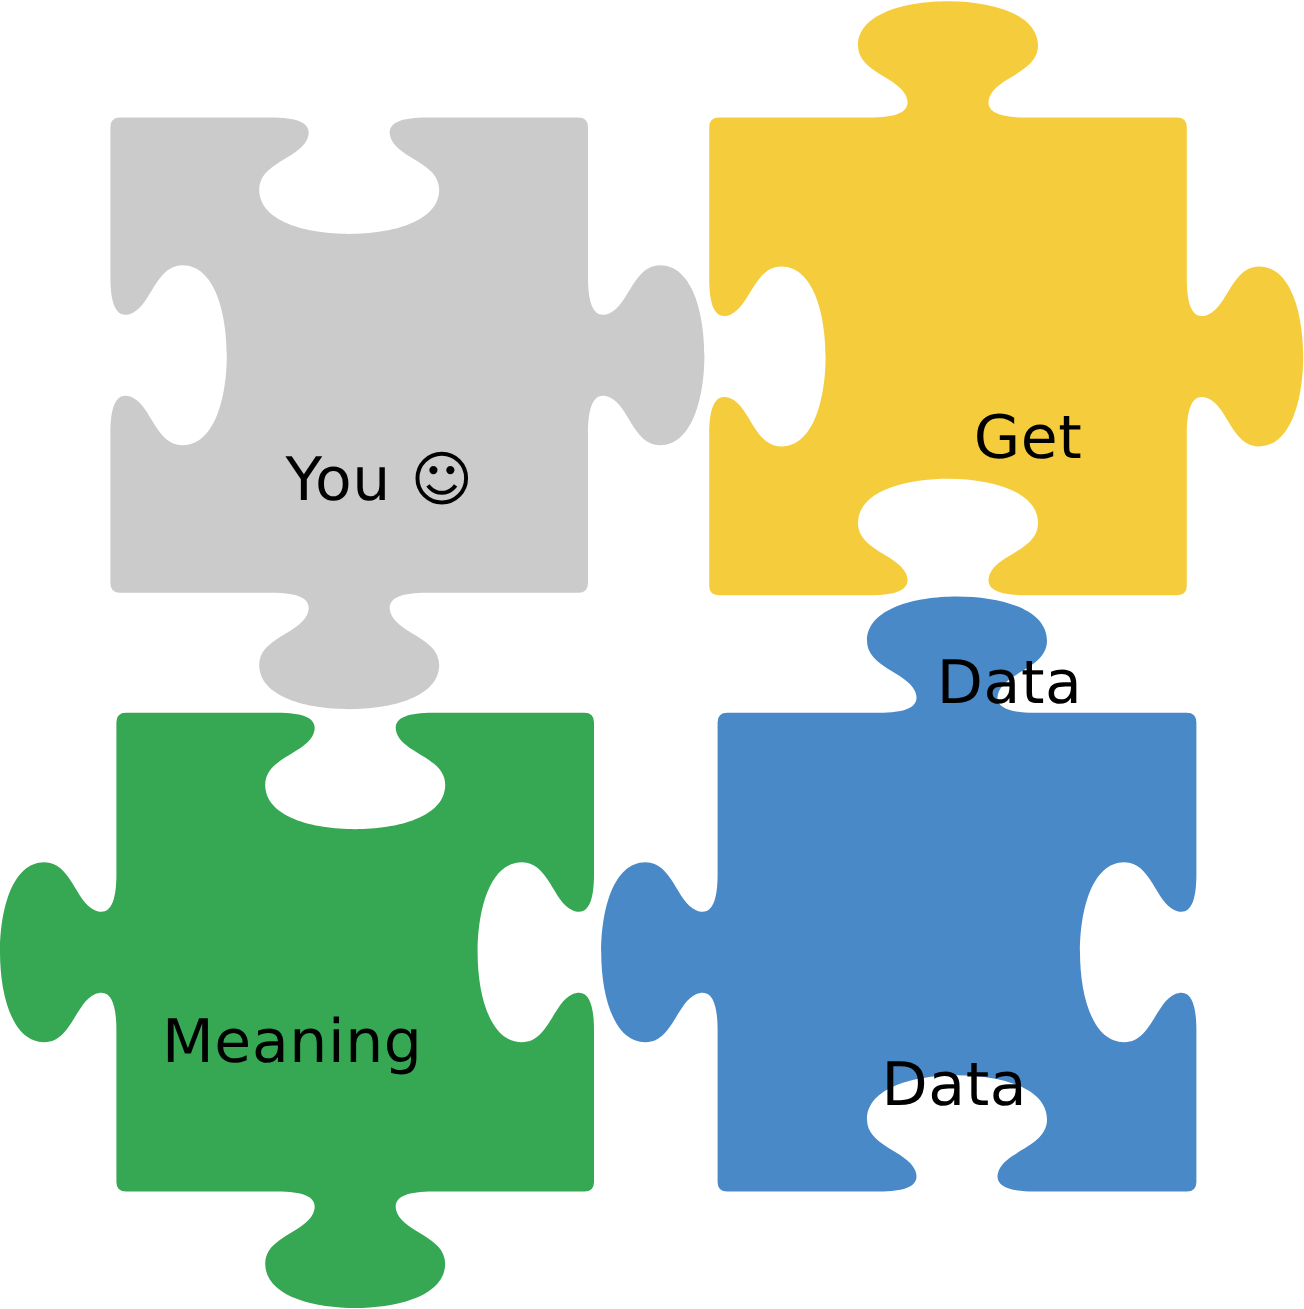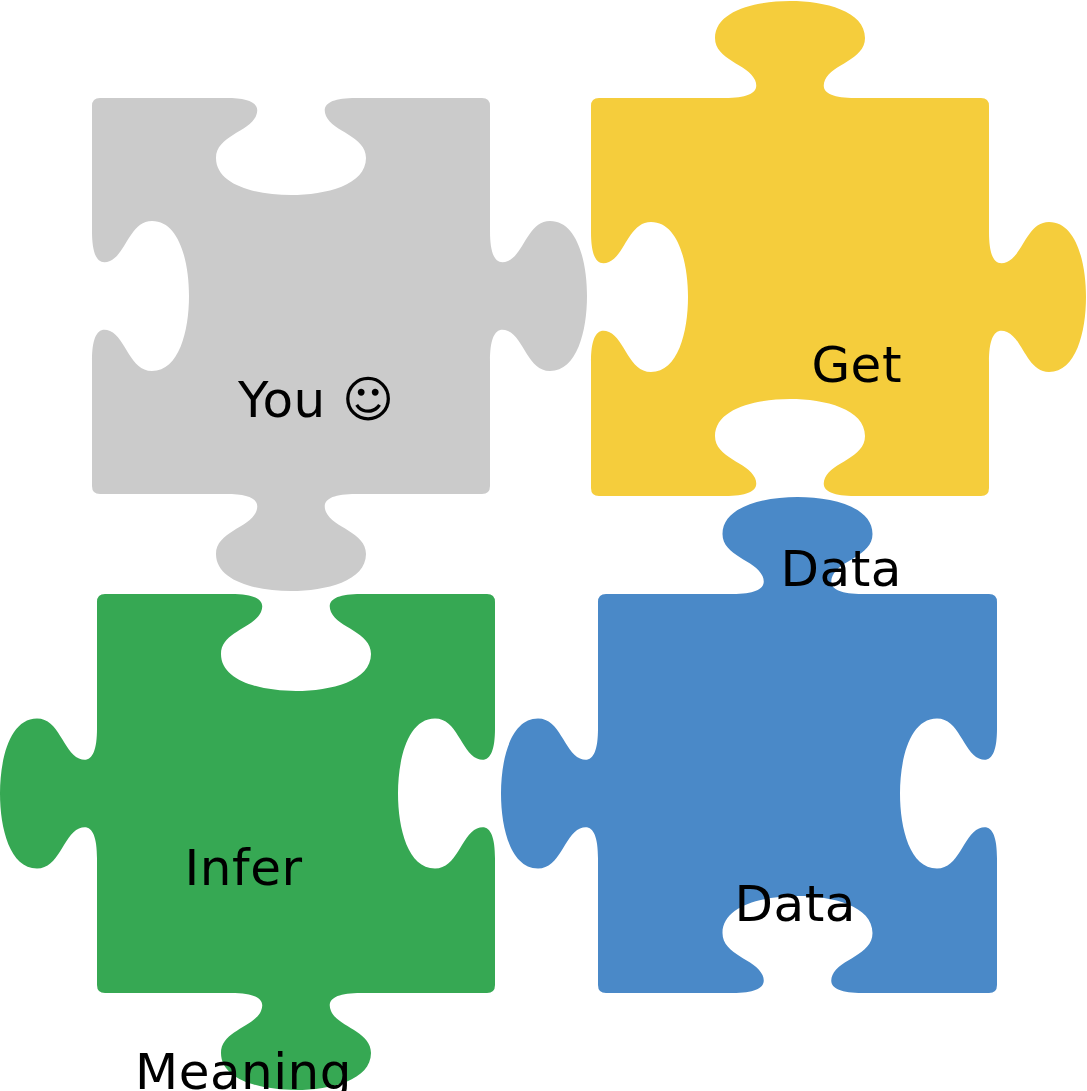--- a/index.html
+++ b/index.html
@@ -8,40 +8,39 @@
   .label {
     position: absolute;
     font-family: "DejaVu Sans", "Liberation Sans", sans-serif;
     color: #000000;
     font-size: 50px;
     line-height: 68px;
     white-space: pre;
     letter-spacing: 0.5px;
   }
   .label.right { text-align: right; }
-  .label.left { text-align: center; }
+  .label.left { text-align: right; }
   .label .line { display: block; }
 </style>
 </head>
 <body>
 
 <svg id="canvas" viewBox="0 0 1087 1091" xmlns="http://www.w3.org/2000/svg">
   <path id="piece-0" d="M 100 98 L 226.0 98.0 C 251.0 98.0 261.0 104.0 256.0 116.0 C 249.0 132.0 216.0 136.0 216.0 158.0 C 216.0 185.0 256.0 195.0 291.0 195.0 C 326.0 195.0 366.0 185.0 366.0 158.0 C 366.0 136.0 333.0 132.0 326.0 116.0 C 321.0 104.0 331.0 98.0 356.0 98.0 L 482 98 Q 490 98 490 106 L 490.0 231.0 C 490.0 256.0 496.0 266.0 508.0 261.0 C 524.0 254.0 528.0 221.0 550.0 221.0 C 577.0 221.0 587.0 261.0 587.0 296.0 C 587.0 331.0 577.0 371.0 550.0 371.0 C 528.0 371.0 524.0 338.0 508.0 331.0 C 496.0 326.0 490.0 336.0 490.0 361.0 L 490 486 Q 490 494 482 494 L 356.0 494.0 C 331.0 494.0 321.0 500.0 326.0 512.0 C 333.0 528.0 366.0 532.0 366.0 554.0 C 366.0 581.0 326.0 591.0 291.0 591.0 C 256.0 591.0 216.0 581.0 216.0 554.0 C 216.0 532.0 249.0 528.0 256.0 512.0 C 261.0 500.0 251.0 494.0 226.0 494.0 L 100 494 Q 92 494 92 486 L 92.0 361.0 C 92.0 336.0 98.0 326.0 110.0 331.0 C 126.0 338.0 130.0 371.0 152.0 371.0 C 179.0 371.0 189.0 331.0 189.0 296.0 C 189.0 261.0 179.0 221.0 152.0 221.0 C 130.0 221.0 126.0 254.0 110.0 261.0 C 98.0 266.0 92.0 256.0 92.0 231.0 L 92 106 Q 92 98 100 98 Z" fill="#cbcbcb"></path>
   <path id="piece-1" d="M 599 98 L 725.0 98.0 C 750.0 98.0 760.0 92.0 755.0 80.0 C 748.0 64.0 715.0 60.0 715.0 38.0 C 715.0 11.0 755.0 1.0 790.0 1.0 C 825.0 1.0 865.0 11.0 865.0 38.0 C 865.0 60.0 832.0 64.0 825.0 80.0 C 820.0 92.0 830.0 98.0 855.0 98.0 L 981 98 Q 989 98 989 106 L 989.0 232.0 C 989.0 257.0 995.0 267.0 1007.0 262.0 C 1023.0 255.0 1027.0 222.0 1049.0 222.0 C 1076.0 222.0 1086.0 262.0 1086.0 297.0 C 1086.0 332.0 1076.0 372.0 1049.0 372.0 C 1027.0 372.0 1023.0 339.0 1007.0 332.0 C 995.0 327.0 989.0 337.0 989.0 362.0 L 989 488 Q 989 496 981 496 L 855.0 496.0 C 830.0 496.0 820.0 490.0 825.0 478.0 C 832.0 462.0 865.0 458.0 865.0 436.0 C 865.0 409.0 825.0 399.0 790.0 399.0 C 755.0 399.0 715.0 409.0 715.0 436.0 C 715.0 458.0 748.0 462.0 755.0 478.0 C 760.0 490.0 750.0 496.0 725.0 496.0 L 599 496 Q 591 496 591 488 L 591.0 362.0 C 591.0 337.0 597.0 327.0 609.0 332.0 C 625.0 339.0 629.0 372.0 651.0 372.0 C 678.0 372.0 688.0 332.0 688.0 297.0 C 688.0 262.0 678.0 222.0 651.0 222.0 C 629.0 222.0 625.0 255.0 609.0 262.0 C 597.0 267.0 591.0 257.0 591.0 232.0 L 591 106 Q 591 98 599 98 Z" fill="#f5cd3c"></path>
   <path id="piece-2" d="M 105 594 L 231.0 594.0 C 256.0 594.0 266.0 600.0 261.0 612.0 C 254.0 628.0 221.0 632.0 221.0 654.0 C 221.0 681.0 261.0 691.0 296.0 691.0 C 331.0 691.0 371.0 681.0 371.0 654.0 C 371.0 632.0 338.0 628.0 331.0 612.0 C 326.0 600.0 336.0 594.0 361.0 594.0 L 487 594 Q 495 594 495 602 L 495.0 728.5 C 495.0 753.5 489.0 763.5 477.0 758.5 C 461.0 751.5 457.0 718.5 435.0 718.5 C 408.0 718.5 398.0 758.5 398.0 793.5 C 398.0 828.5 408.0 868.5 435.0 868.5 C 457.0 868.5 461.0 835.5 477.0 828.5 C 489.0 823.5 495.0 833.5 495.0 858.5 L 495 985 Q 495 993 487 993 L 361.0 993.0 C 336.0 993.0 326.0 999.0 331.0 1011.0 C 338.0 1027.0 371.0 1031.0 371.0 1053.0 C 371.0 1080.0 331.0 1090.0 296.0 1090.0 C 261.0 1090.0 221.0 1080.0 221.0 1053.0 C 221.0 1031.0 254.0 1027.0 261.0 1011.0 C 266.0 999.0 256.0 993.0 231.0 993.0 L 105 993 Q 97 993 97 985 L 97.0 858.5 C 97.0 833.5 91.0 823.5 79.0 828.5 C 63.0 835.5 59.0 868.5 37.0 868.5 C 10.0 868.5 0.0 828.5 0.0 793.5 C 0.0 758.5 10.0 718.5 37.0 718.5 C 59.0 718.5 63.0 751.5 79.0 758.5 C 91.0 763.5 97.0 753.5 97.0 728.5 L 97 602 Q 97 594 105 594 Z" fill="#36a853"></path>
   <path id="piece-3" d="M 606 594 L 732.5 594.0 C 757.5 594.0 767.5 588.0 762.5 576.0 C 755.5 560.0 722.5 556.0 722.5 534.0 C 722.5 507.0 762.5 497.0 797.5 497.0 C 832.5 497.0 872.5 507.0 872.5 534.0 C 872.5 556.0 839.5 560.0 832.5 576.0 C 827.5 588.0 837.5 594.0 862.5 594.0 L 989 594 Q 997 594 997 602 L 997.0 728.5 C 997.0 753.5 991.0 763.5 979.0 758.5 C 963.0 751.5 959.0 718.5 937.0 718.5 C 910.0 718.5 900.0 758.5 900.0 793.5 C 900.0 828.5 910.0 868.5 937.0 868.5 C 959.0 868.5 963.0 835.5 979.0 828.5 C 991.0 823.5 997.0 833.5 997.0 858.5 L 997 985 Q 997 993 989 993 L 862.5 993.0 C 837.5 993.0 827.5 987.0 832.5 975.0 C 839.5 959.0 872.5 955.0 872.5 933.0 C 872.5 906.0 832.5 896.0 797.5 896.0 C 762.5 896.0 722.5 906.0 722.5 933.0 C 722.5 955.0 755.5 959.0 762.5 975.0 C 767.5 987.0 757.5 993.0 732.5 993.0 L 606 993 Q 598 993 598 985 L 598.0 858.5 C 598.0 833.5 592.0 823.5 580.0 828.5 C 564.0 835.5 560.0 868.5 538.0 868.5 C 511.0 868.5 501.0 828.5 501.0 793.5 C 501.0 758.5 511.0 718.5 538.0 718.5 C 560.0 718.5 564.0 751.5 580.0 758.5 C 592.0 763.5 598.0 753.5 598.0 728.5 L 598 602 Q 598 594 606 594 Z" fill="#4a89c8"></path>
 </svg>
 
 <div class="label left" id="label-0" style="left: 238px; top: 230px;">
   <span class="line">You ☺</span>
 </div>
 <div class="label right" id="label-1" style="left: 760px; top: 195px; width: 142px;">
   <span class="line">Get</span>
   <span class="line">Data</span>
 </div>
 <div class="label left" id="label-2" style="left: 135px; top: 698px;">
-  <span class="line">Infer</span>
   <span class="line">Meaning</span>
   
 </div>
 <div class="label right" id="label-3" style="left: 650px; top: 734px; width: 206px;">
   <span class="line">Data</span>
 </div>
 
 </body></html>

